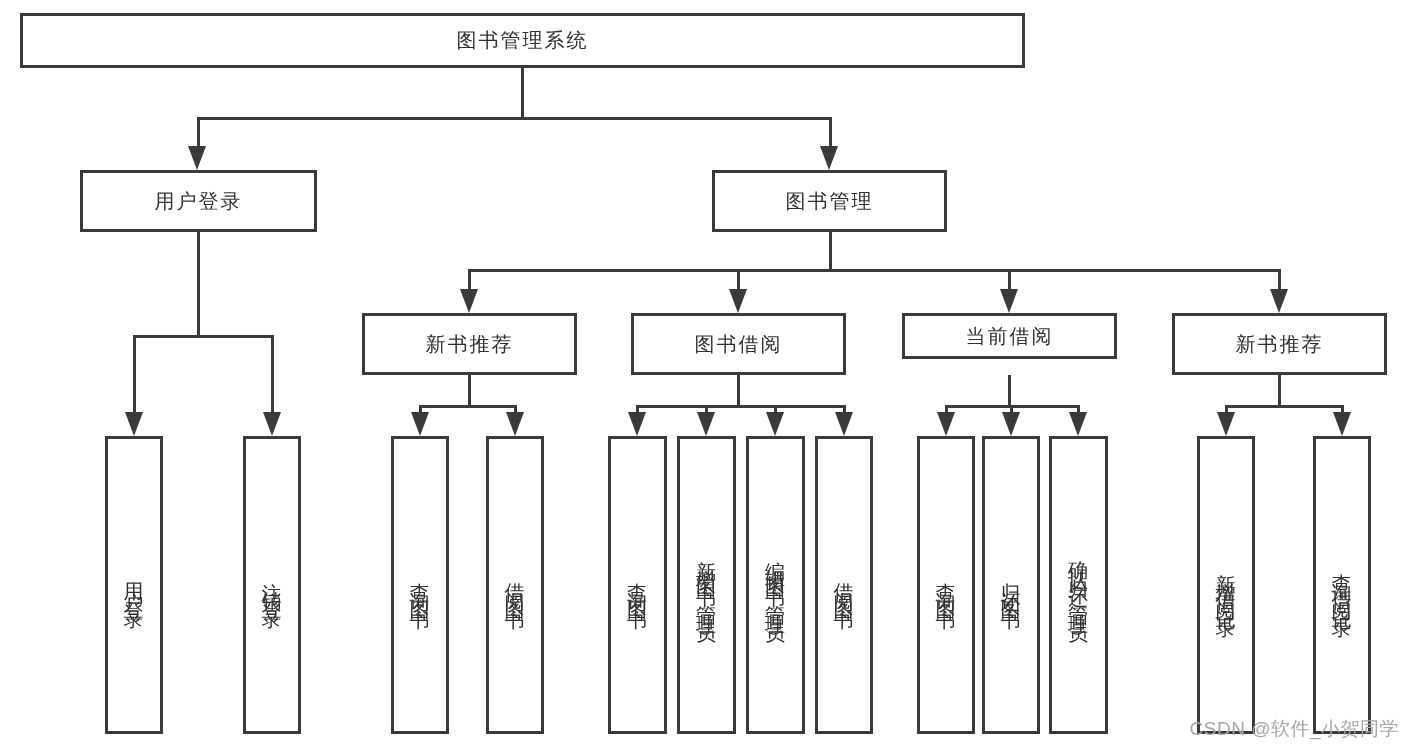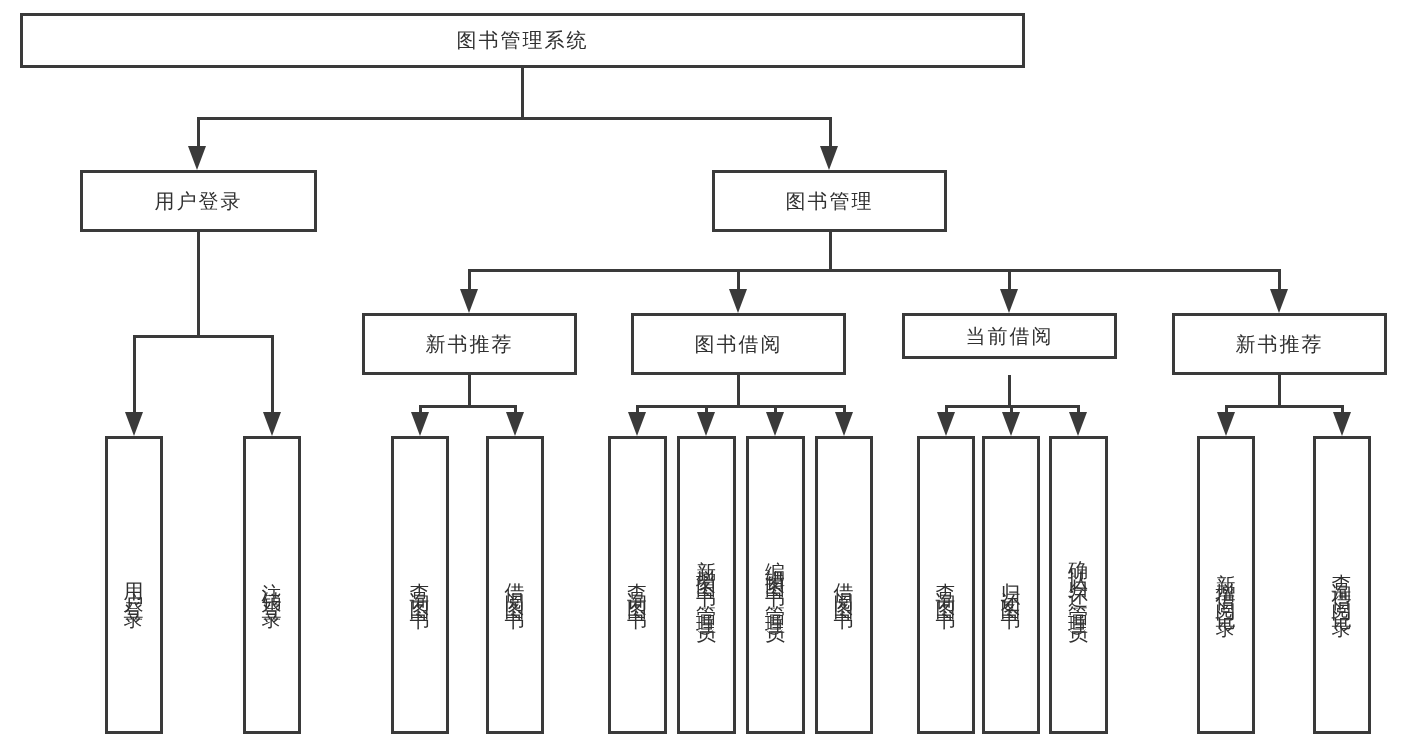--- a/index.html
+++ b/index.html
@@ -164,14 +164,15 @@
   <div class="arr" style="left:1002px;top:412px"></div>
   <div class="arr" style="left:1069px;top:412px"></div>
 
   <div class="vl" style="left:1278px;top:375px;height:32px"></div>
   <div class="hl" style="left:1225px;top:405px;width:118px"></div>
   <div class="vl" style="left:1225px;top:405px;height:12px"></div>
   <div class="vl" style="left:1341px;top:405px;height:12px"></div>
   <div class="arr" style="left:1217px;top:412px"></div>
   <div class="arr" style="left:1333px;top:412px"></div>
 
+  <div class="watermark">CSDN @软件_小贺同学</div>
 
 </div>
 
 </body></html>

